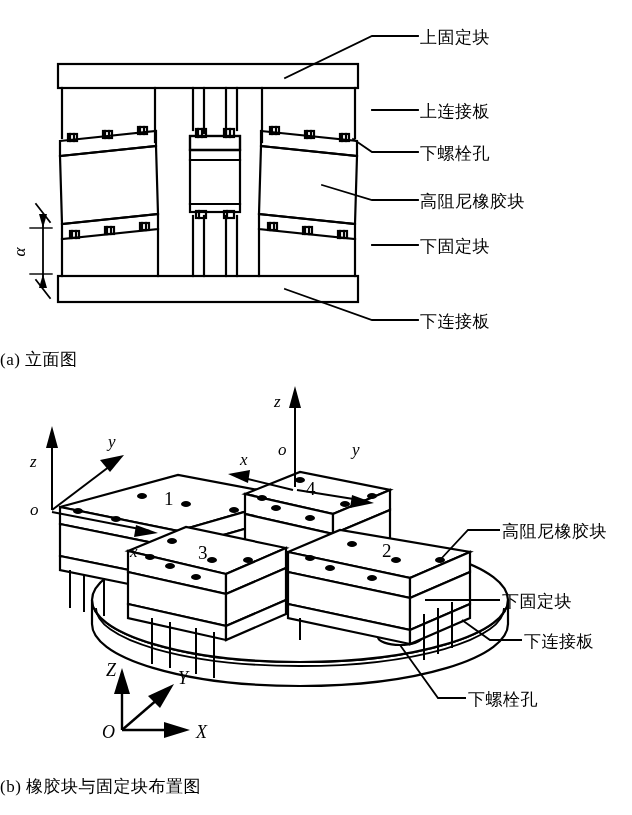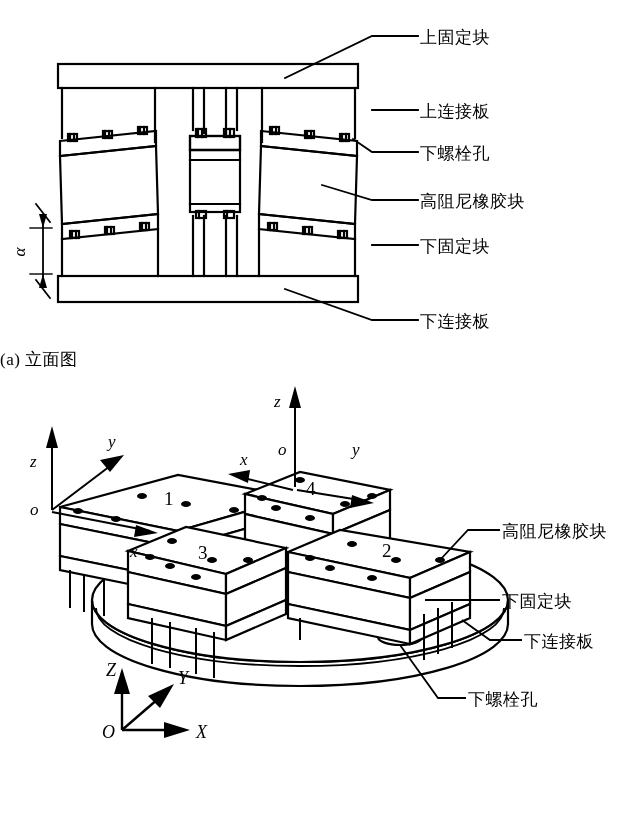--- a/index.html
+++ b/index.html
@@ -399,13 +399,14 @@
 <span class="axlbl big" style="left:106px;top:660px;">Z</span>
 <span class="axlbl big" style="left:178px;top:668px;">Y</span>
 <span class="axlbl big" style="left:196px;top:722px;">X</span>
 <span class="axlbl big" style="left:102px;top:722px;">O</span>
 
 <span class="lbl" style="left:502px;top:520px;">高阻尼橡胶块</span>
 <span class="lbl" style="left:502px;top:590px;">下固定块</span>
 <span class="lbl" style="left:524px;top:630px;">下连接板</span>
 <span class="lbl" style="left:468px;top:688px;">下螺栓孔</span>
 
+<div class="cap" id="cap-b">(b) 橡胶块与固定块布置图</div>
 </div>
 
 </body></html>

